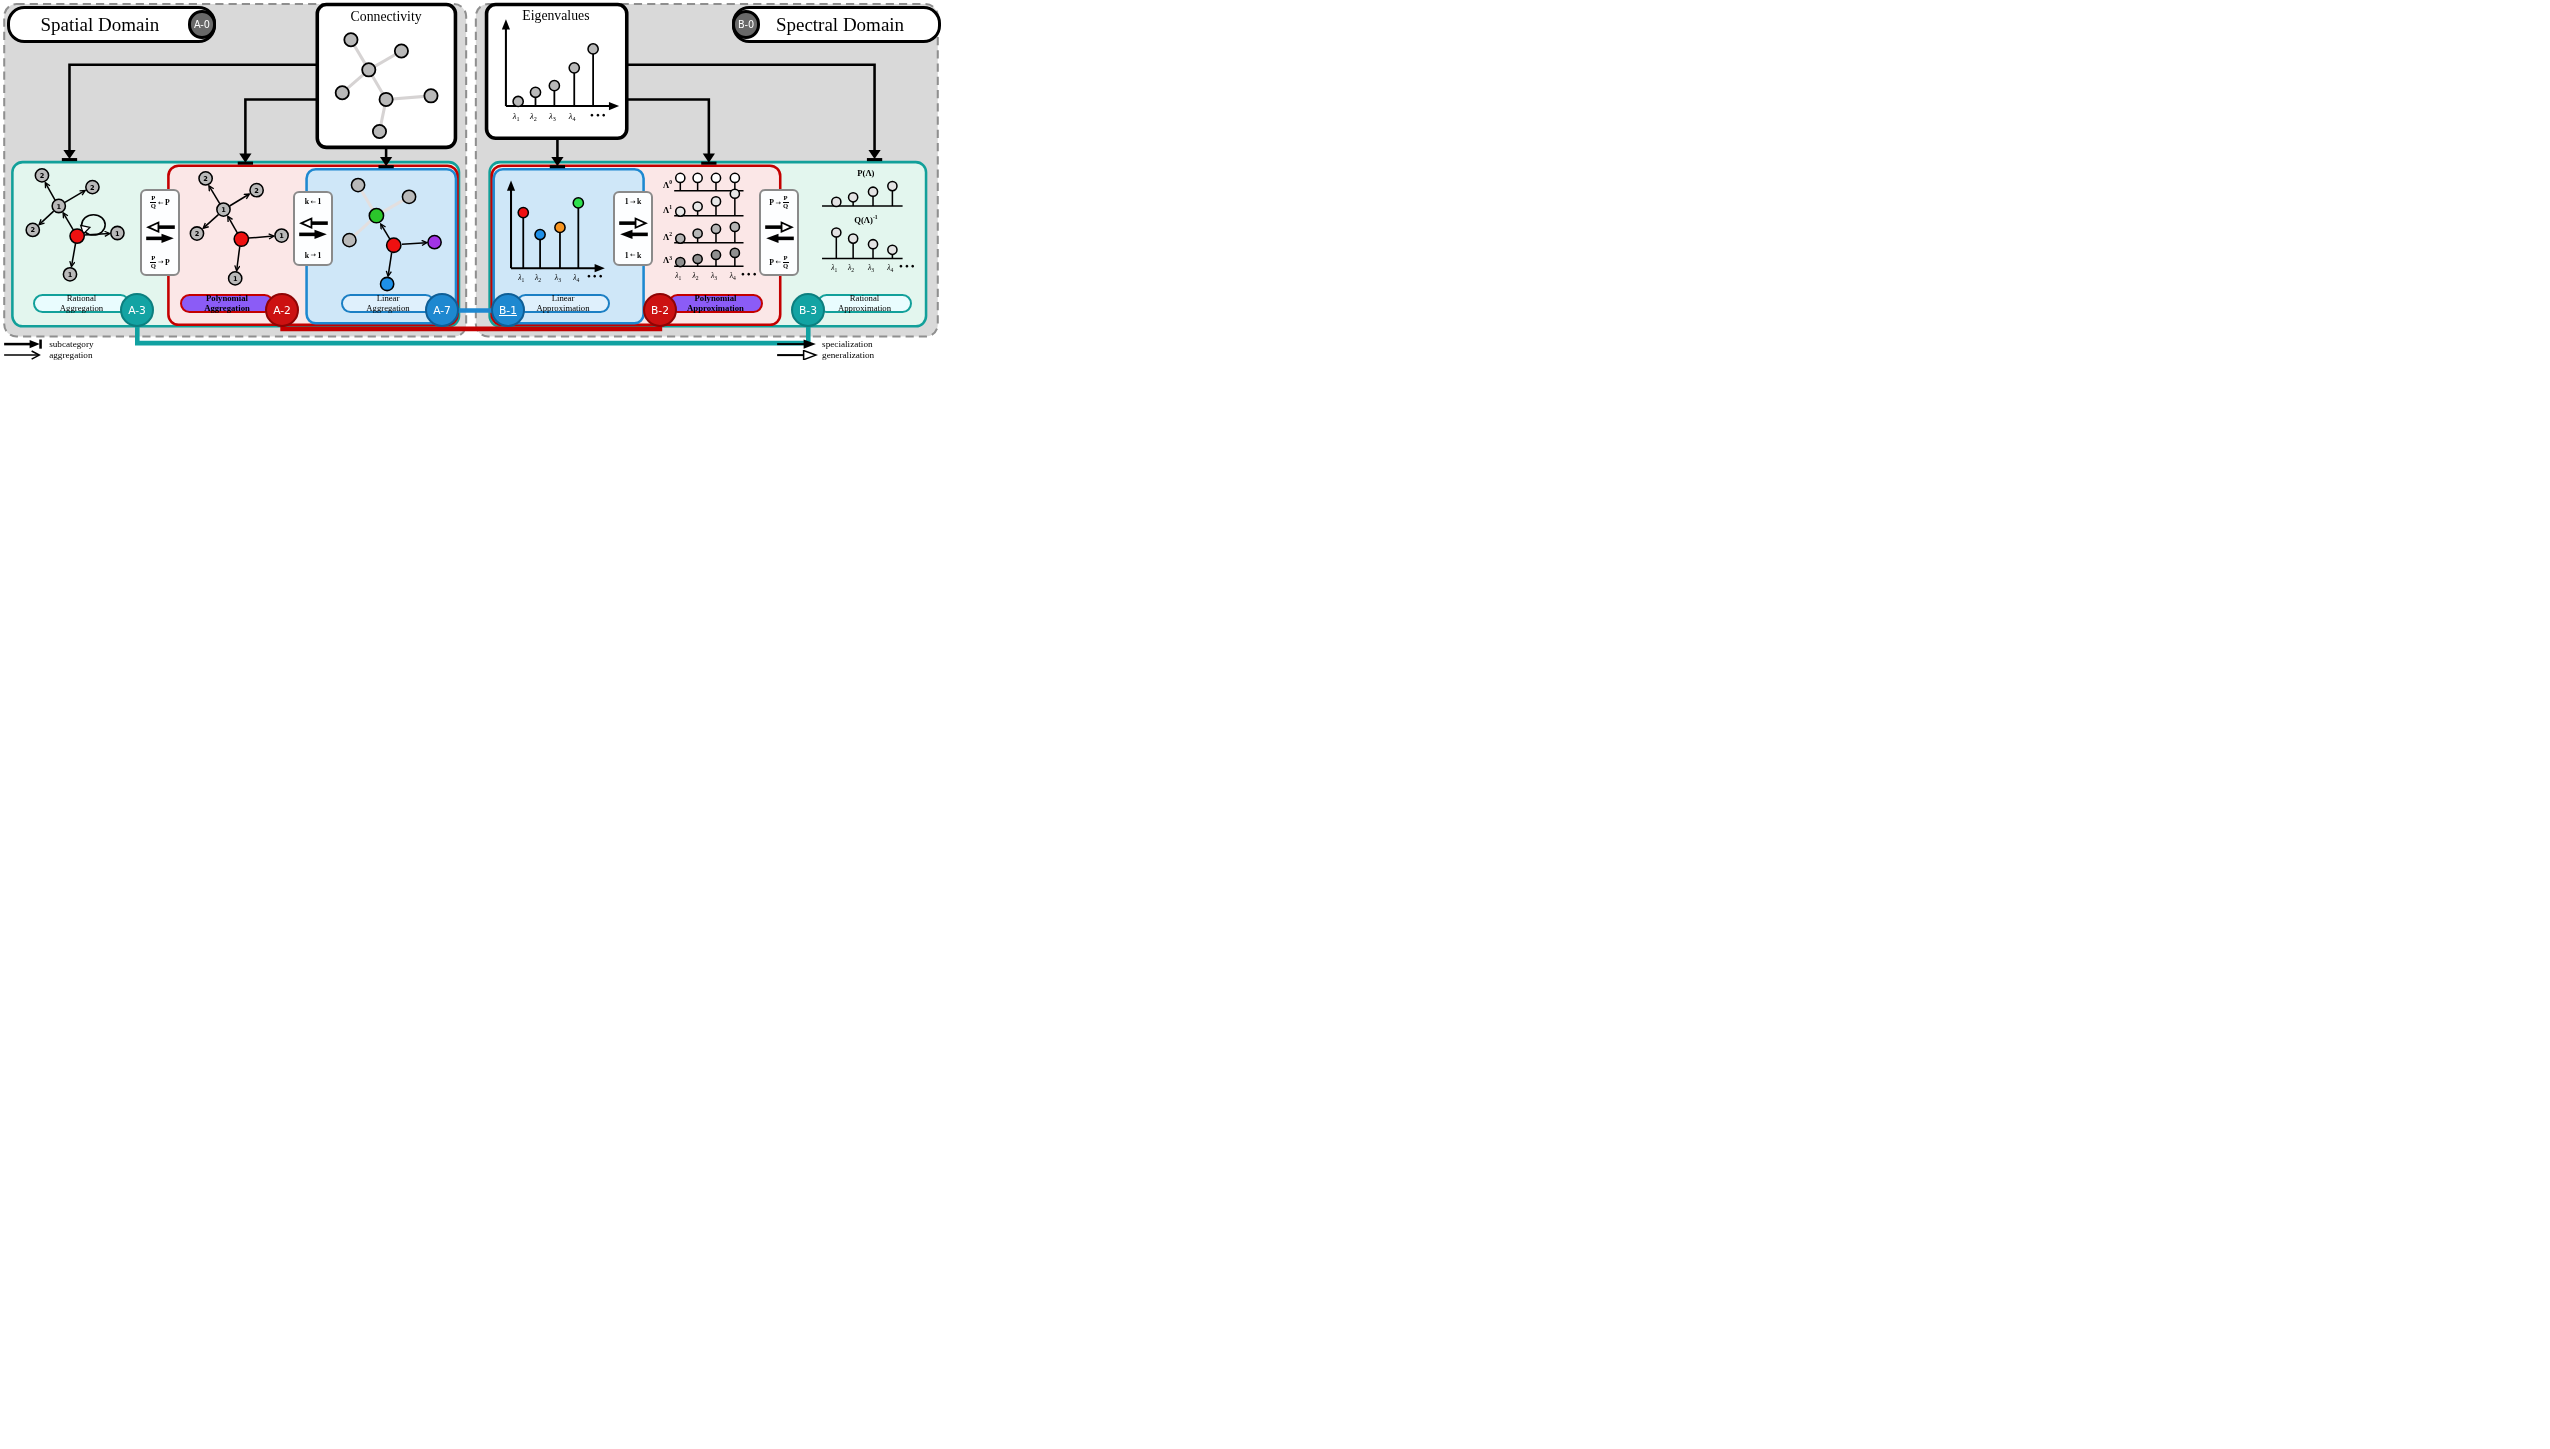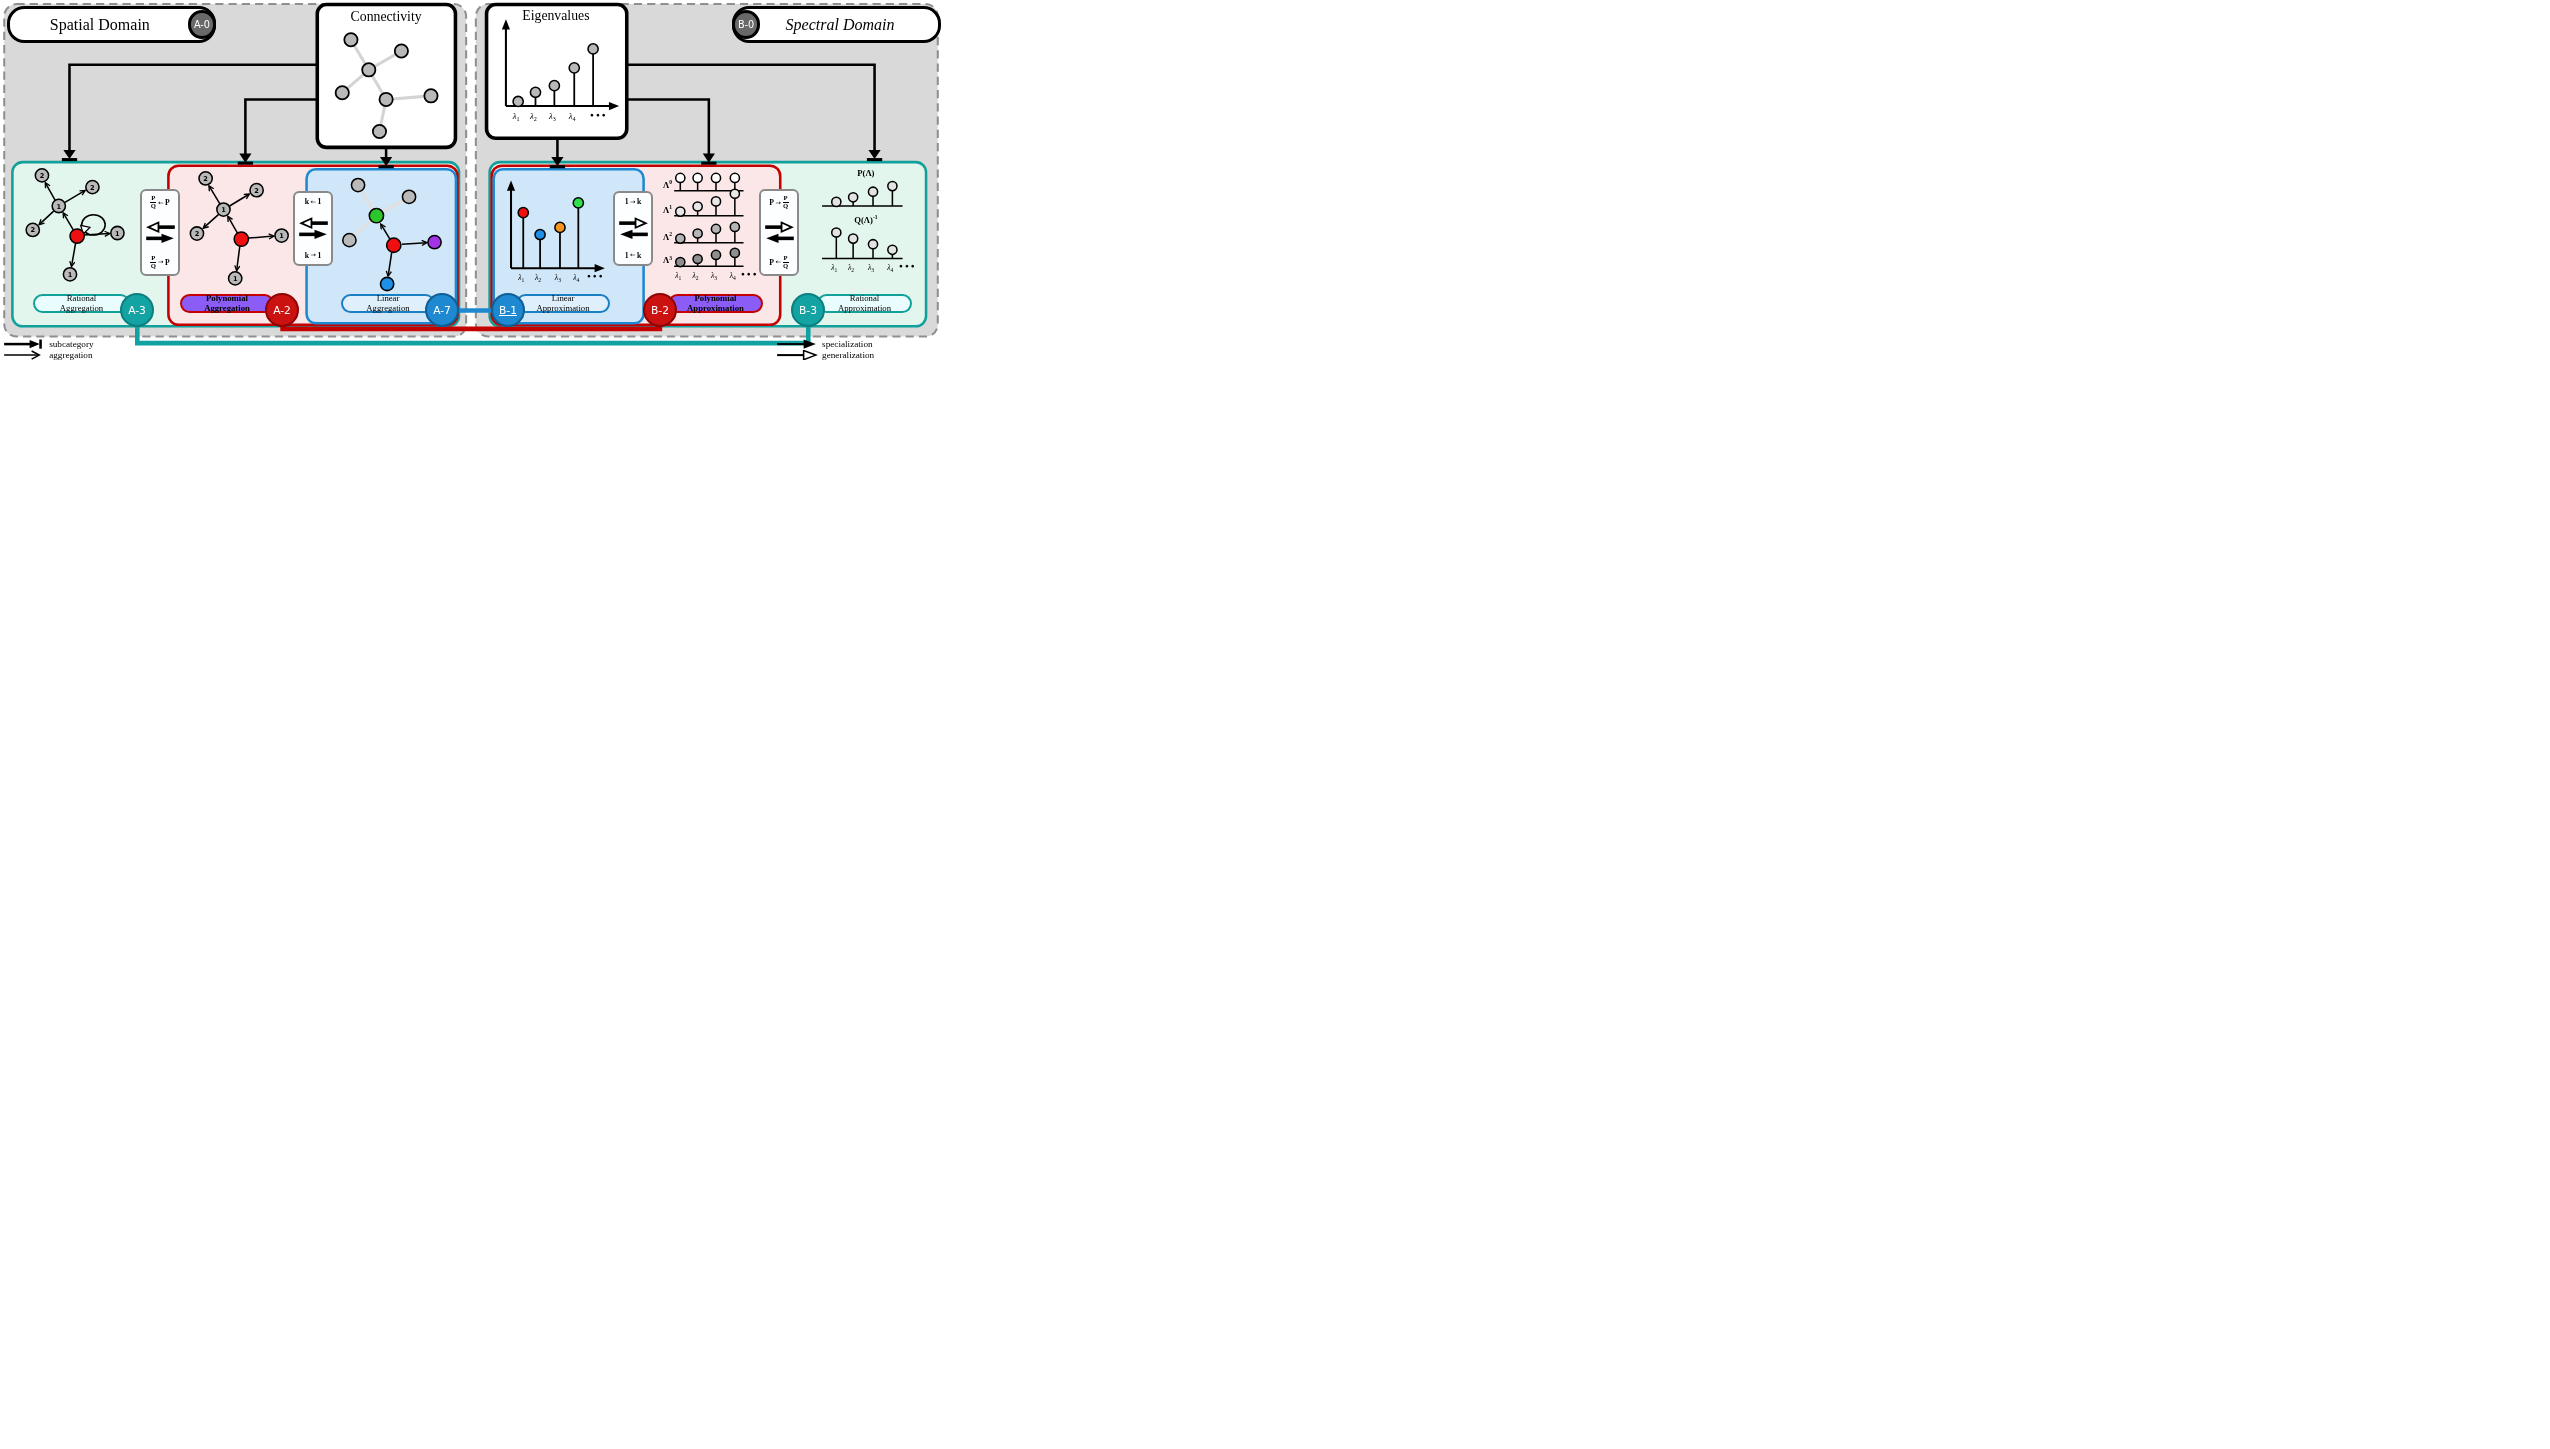--- a/index.html
+++ b/index.html
@@ -15,28 +15,28 @@
   .more{font:bold 15px "DejaVu Sans",sans-serif;letter-spacing:2px;}
   .rowlab{font:bold 17px "Liberation Serif",serif;}
   .rowlab .exp{font-size:11px;}
   .plab{font:bold 17px "Liberation Serif",serif;}
   .plab .exp{font-size:11px;}
   .ndig{font:bold 13px "DejaVu Sans",sans-serif;}
 
   
   .dombox{position:absolute;width:203px;height:31px;background:#fff;border:3.1px solid #000;
           border-radius:17.3px;display:flex;align-items:center;justify-content:center;z-index:6;}
-  .domtitle{font-size:16px;line-height:1;white-space:nowrap;}
+  .domtitle{font-size:19px;line-height:1;white-space:nowrap;}
   .dombadge{position:absolute;top:50%;width:22.4px;height:22.4px;margin-top:-14.3px;background:#696969;
             border:3.1px solid #000;border-radius:50%;color:#fff;display:flex;align-items:center;
             justify-content:center;font:9.7px "DejaVu Sans",sans-serif;}
   .dombadge.r{right:-3.1px;}
   .dombadge.l{left:-3.1px;}
   .dombox.spatial .domtitle{margin-right:23.5px;}
-  .dombox.spectral .domtitle{margin-left:7px;font-style:italic;}
+  .dombox.spectral .domtitle{margin-left:7px;}
 
   
   .fbox{position:absolute;width:40px;background:#fdfeff;border:2px solid #8a8a8a;border-radius:6.1px;
         display:flex;flex-direction:column;align-items:center;justify-content:space-between;
         padding:4.1px 1px;box-sizing:border-box;z-index:5;}
   .frow{display:flex;align-items:center;gap:1.5px;font:bold 7.7px "Liberation Serif",serif;}
   .frac{display:inline-flex;flex-direction:column;align-items:center;font:bold 6.6px "Liberation Serif",serif;line-height:1.05;}
   .frac .num{border-bottom:1px solid #000;padding:0 1px;}
   .farrow{font:6.6px "DejaVu Sans",sans-serif;}
   .bigarrows line{stroke:#000;stroke-width:7;}

